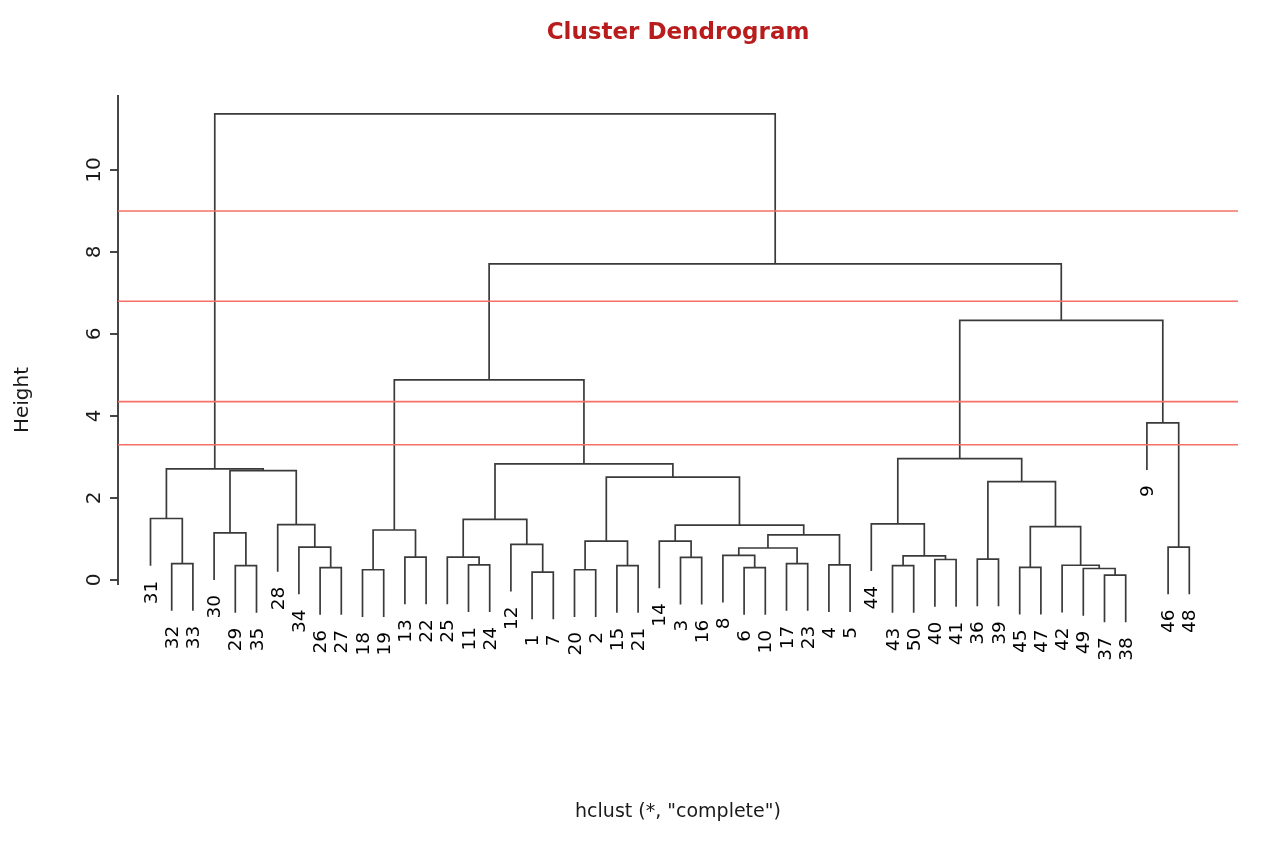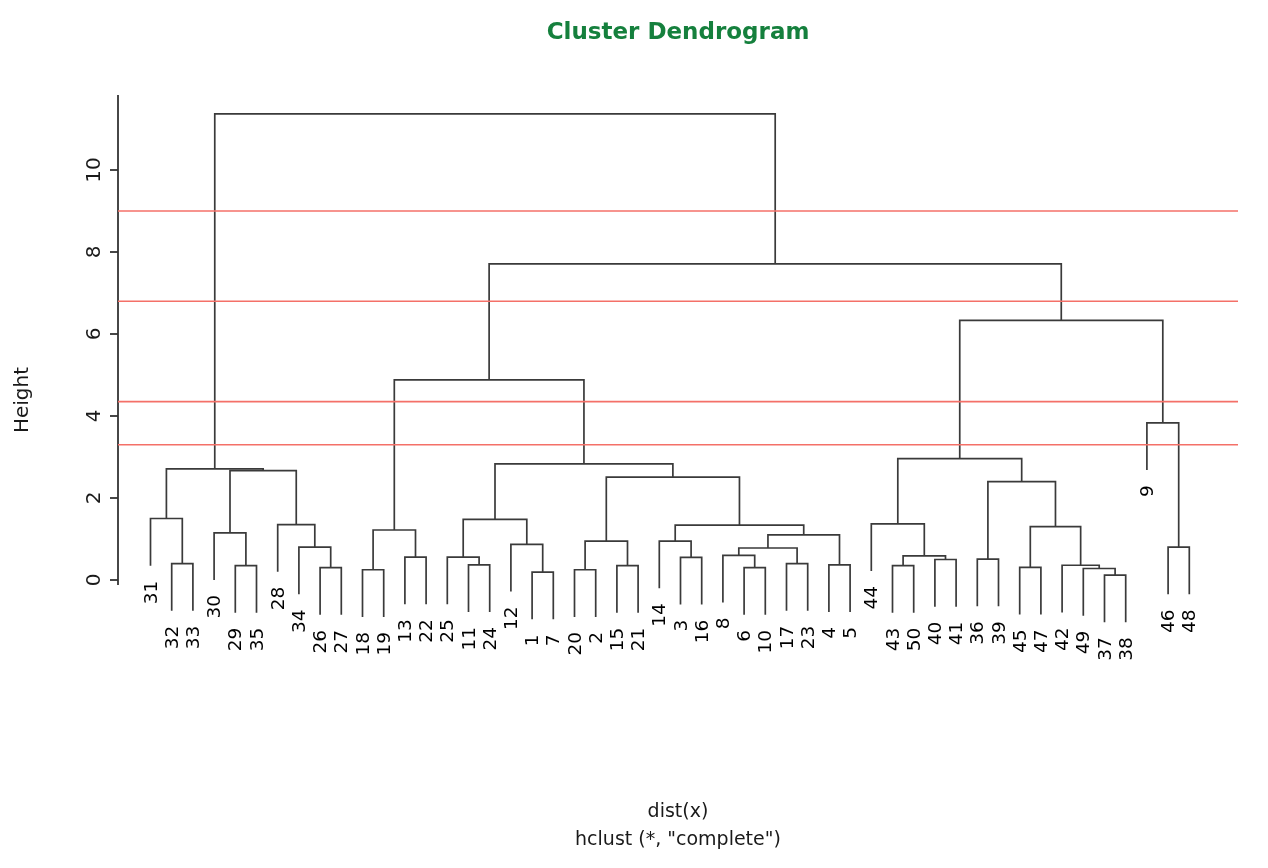--- a/index.html
+++ b/index.html
@@ -5,21 +5,21 @@
   html,body{margin:0;padding:0;background:#fff;}
   #figure{
     position:relative;
     width:1268px;height:868px;
     background:#ffffff;
     font-family:"DejaVu Sans","Liberation Sans",sans-serif;
     overflow:hidden;
   }
   #chart-title{
     position:absolute;top:18px;left:118px;width:1120px;
-    text-align:center;font-size:23px;font-weight:bold;color:#15803d;
+    text-align:center;font-size:23px;font-weight:bold;color:#b91c1c;
   }
   #plot-svg{position:absolute;top:0;left:0;}
   #x-caption{
     position:absolute;top:796px;left:118px;width:1120px;
     text-align:center;font-size:19px;color:#1a1a1a;line-height:28px;
   }
 </style>
 </head>
 <body>
 
@@ -146,16 +146,15 @@
         <text transform="translate(1195.3 609.35) rotate(-90)" text-anchor="end" font-size="18.5" fill="#000">48</text>
       </g>
       <g>
         <line x1="118" y1="211" x2="1238" y2="211" stroke="#f47068" stroke-width="1.6"></line>
         <line x1="118" y1="301.2" x2="1238" y2="301.2" stroke="#f47068" stroke-width="1.6"></line>
         <line x1="118" y1="401.65" x2="1238" y2="401.65" stroke="#f47068" stroke-width="1.6"></line>
         <line x1="118" y1="444.70000000000005" x2="1238" y2="444.70000000000005" stroke="#f47068" stroke-width="1.6"></line>
       </g>
     </svg>
   <div id="x-caption">
-    <div>dist(x)</div>
     <div>hclust (*, "complete")</div>
   </div>
 </div>
 
 </body></html>

